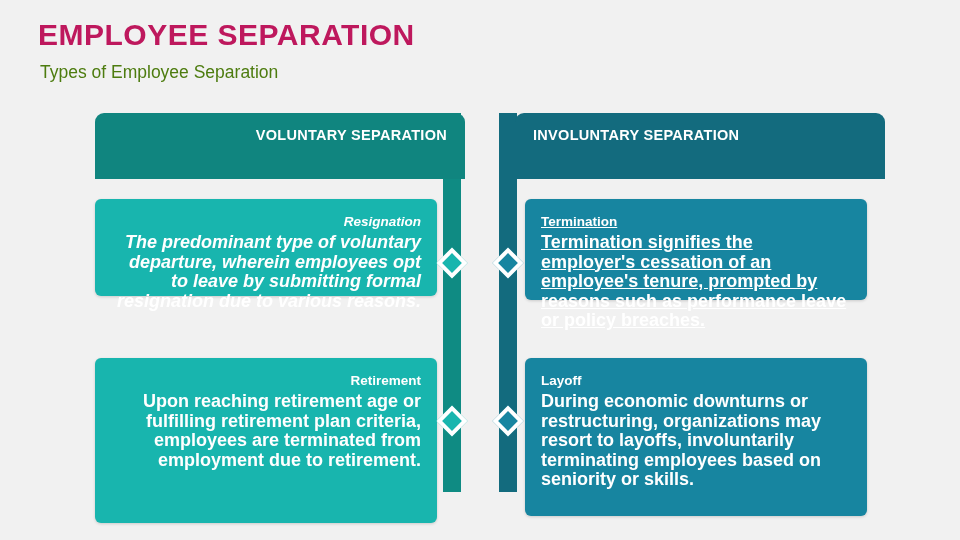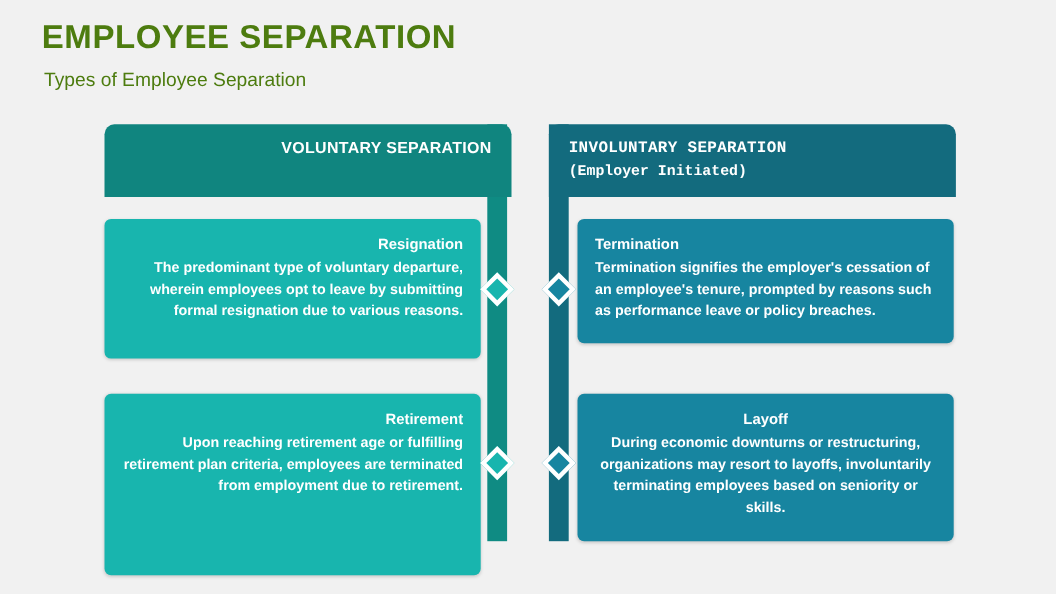--- a/index.html
+++ b/index.html
@@ -16,21 +16,21 @@
   }
 
   
   #slide-title {
     position: absolute;
     left: 38px;
     top: 18px;
     font-size: 30px;
     font-weight: bold;
     letter-spacing: 0.5px;
-    color: #4d7c0f;
+    color: #be185d;
     white-space: nowrap;
   }
   #slide-subtitle {
     position: absolute;
     left: 40px;
     top: 62px;
     font-size: 17.5px;
     font-weight: normal;
     color: #4d7c0f;
     white-space: nowrap;
@@ -64,24 +64,23 @@
     border-radius: 9px 9px 0 0;
     padding: 12px 18px 12px 18px;
     color: #ffffff;
   }
   #column-voluntary .banner {
     left: 0;
     background: #10857f;
     text-align: right;
   }
   #column-involuntary .banner {
-    left: 0;
+    left: 16px;
     background: #136b7e;
     text-align: left;
-    font-family: Liberation Mono, monospace;
   }
   .banner-title {
     font-size: 14.5px;
     font-weight: bold;
     letter-spacing: 0.3px;
     line-height: 20px;
   }
   .banner-sub {
     font-size: 13.5px;
     font-weight: bold;
@@ -105,33 +104,33 @@
     text-align: right;
   }
   #column-involuntary .card {
     left: 26px;
     background: #1785a0;
     text-align: left;
   }
   .card-1 { top: 86px; }
   .card-2 { top: 245px; }
 
-  #column-voluntary   .card-1 { height: 127px; }
+  #column-voluntary   .card-1 { height: 97px; font-style: italic; }
   #column-voluntary   .card-2 { height: 165px; }
-  #column-involuntary .card-1 { height: 113px; }
-  #column-involuntary .card-2 { height: 134px; text-align: center; }
+  #column-involuntary .card-1 { height: 101px; text-decoration: underline; }
+  #column-involuntary .card-2 { height: 158px; }
 
   .card-title {
     font-size: 13.5px;
     font-weight: bold;
     line-height: 19px;
     margin-bottom: 2px;
   }
   .card-body {
-    font-size: 13px;
+    font-size: 18px;
     font-weight: bold;
     line-height: 19.5px;
   }
 
   
   .diamond {
     position: absolute;
     width: 22px;
     height: 22px;
     transform: rotate(45deg);
@@ -171,21 +170,20 @@
   <div class="diamond diamond-1"></div>
   <div class="diamond diamond-2"></div>
 </div>
 
 <div id="column-involuntary" class="column">
 
   <div class="spine"></div>
 
   <div class="banner">
     <div class="banner-title">INVOLUNTARY SEPARATION</div>
-    <div class="banner-sub">(Employer Initiated)</div>
   </div>
 
   <div class="card card-1">
     <div class="card-title">Termination</div>
     <div class="card-body">Termination signifies the employer's cessation of an employee's tenure, prompted by reasons such as performance leave or policy breaches.</div>
   </div>
 
   <div class="card card-2">
     <div class="card-title">Layoff</div>
     <div class="card-body">During economic downturns or restructuring, organizations may resort to layoffs, involuntarily terminating employees based on seniority or skills.</div>

